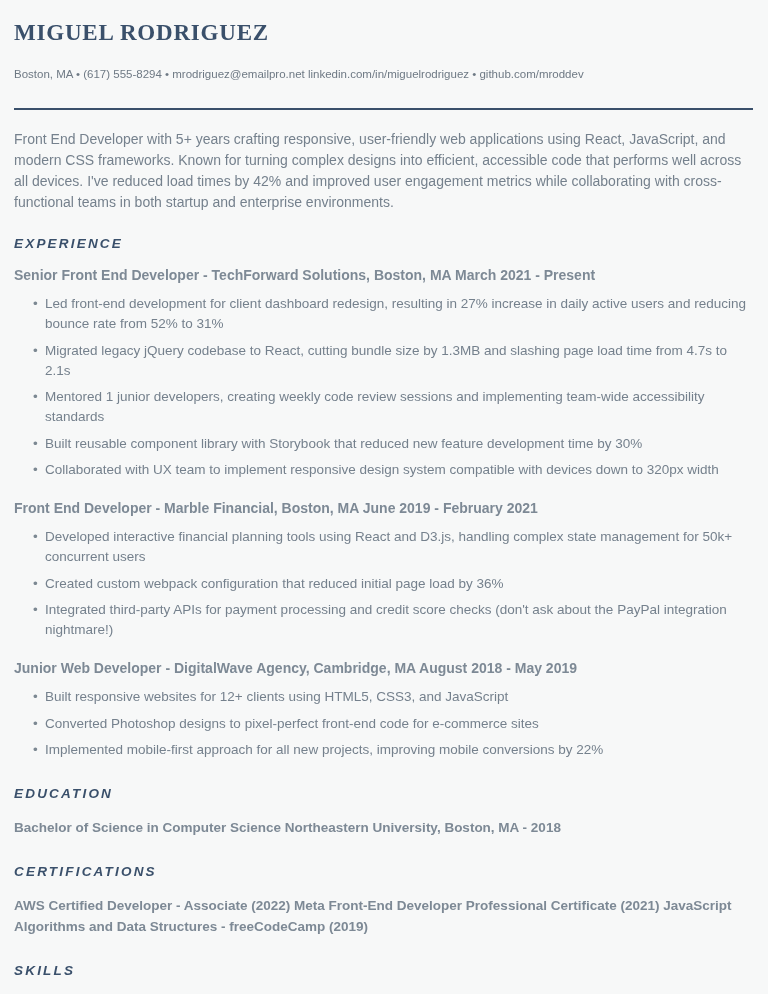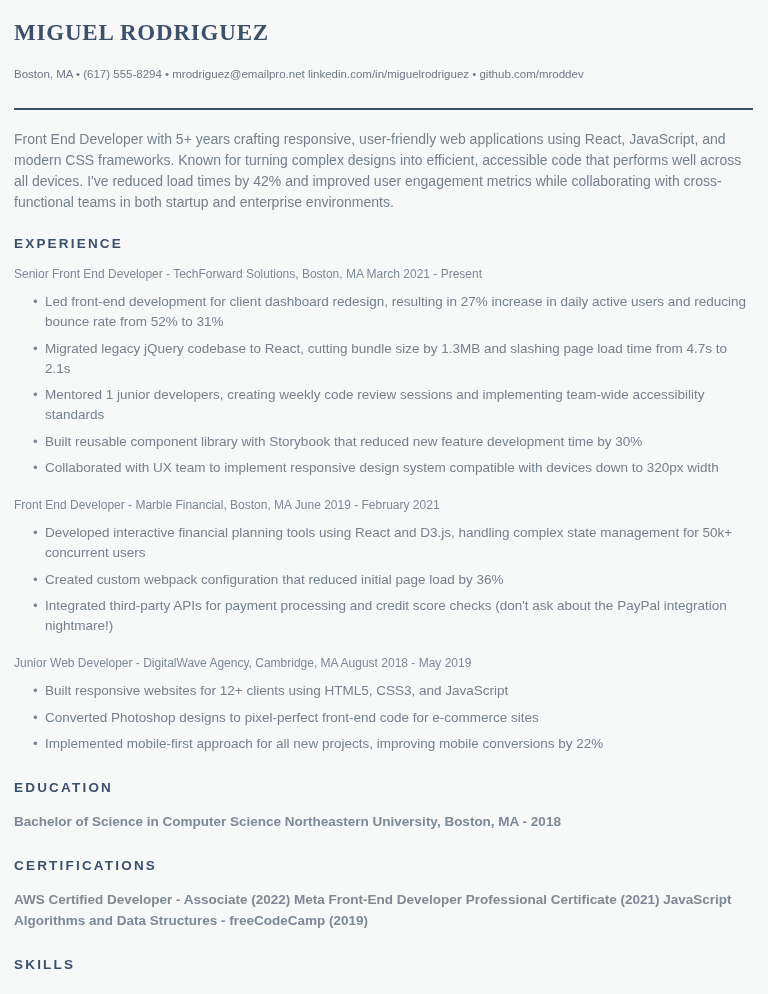--- a/index.html
+++ b/index.html
@@ -47,26 +47,27 @@
     margin:0 0 23px 0;
     font-size:14px;
     line-height:21px;
   }
   h2.section-title{
     margin:26px 0 16px 0;
     font-size:13.5px;
     font-weight:bold;
     letter-spacing:2.2px;
     color:var(--navy);
+    font-style:italic;
   }
   h2.section-title.first{margin-top:0;}
   .job-heading{
     margin:20px 0 11px 0;
-    font-size:12px;
-    font-weight:normal;
+    font-size:14px;
+    font-weight:bold;
     color:var(--subhead);
   }
   .job-heading:first-child{margin-top:0;}
   ul.bullets{
     list-style:none;
     margin:0 0 4px 0;
     padding:0 0 0 19px;
   }
   ul.bullets li{
     position:relative;

